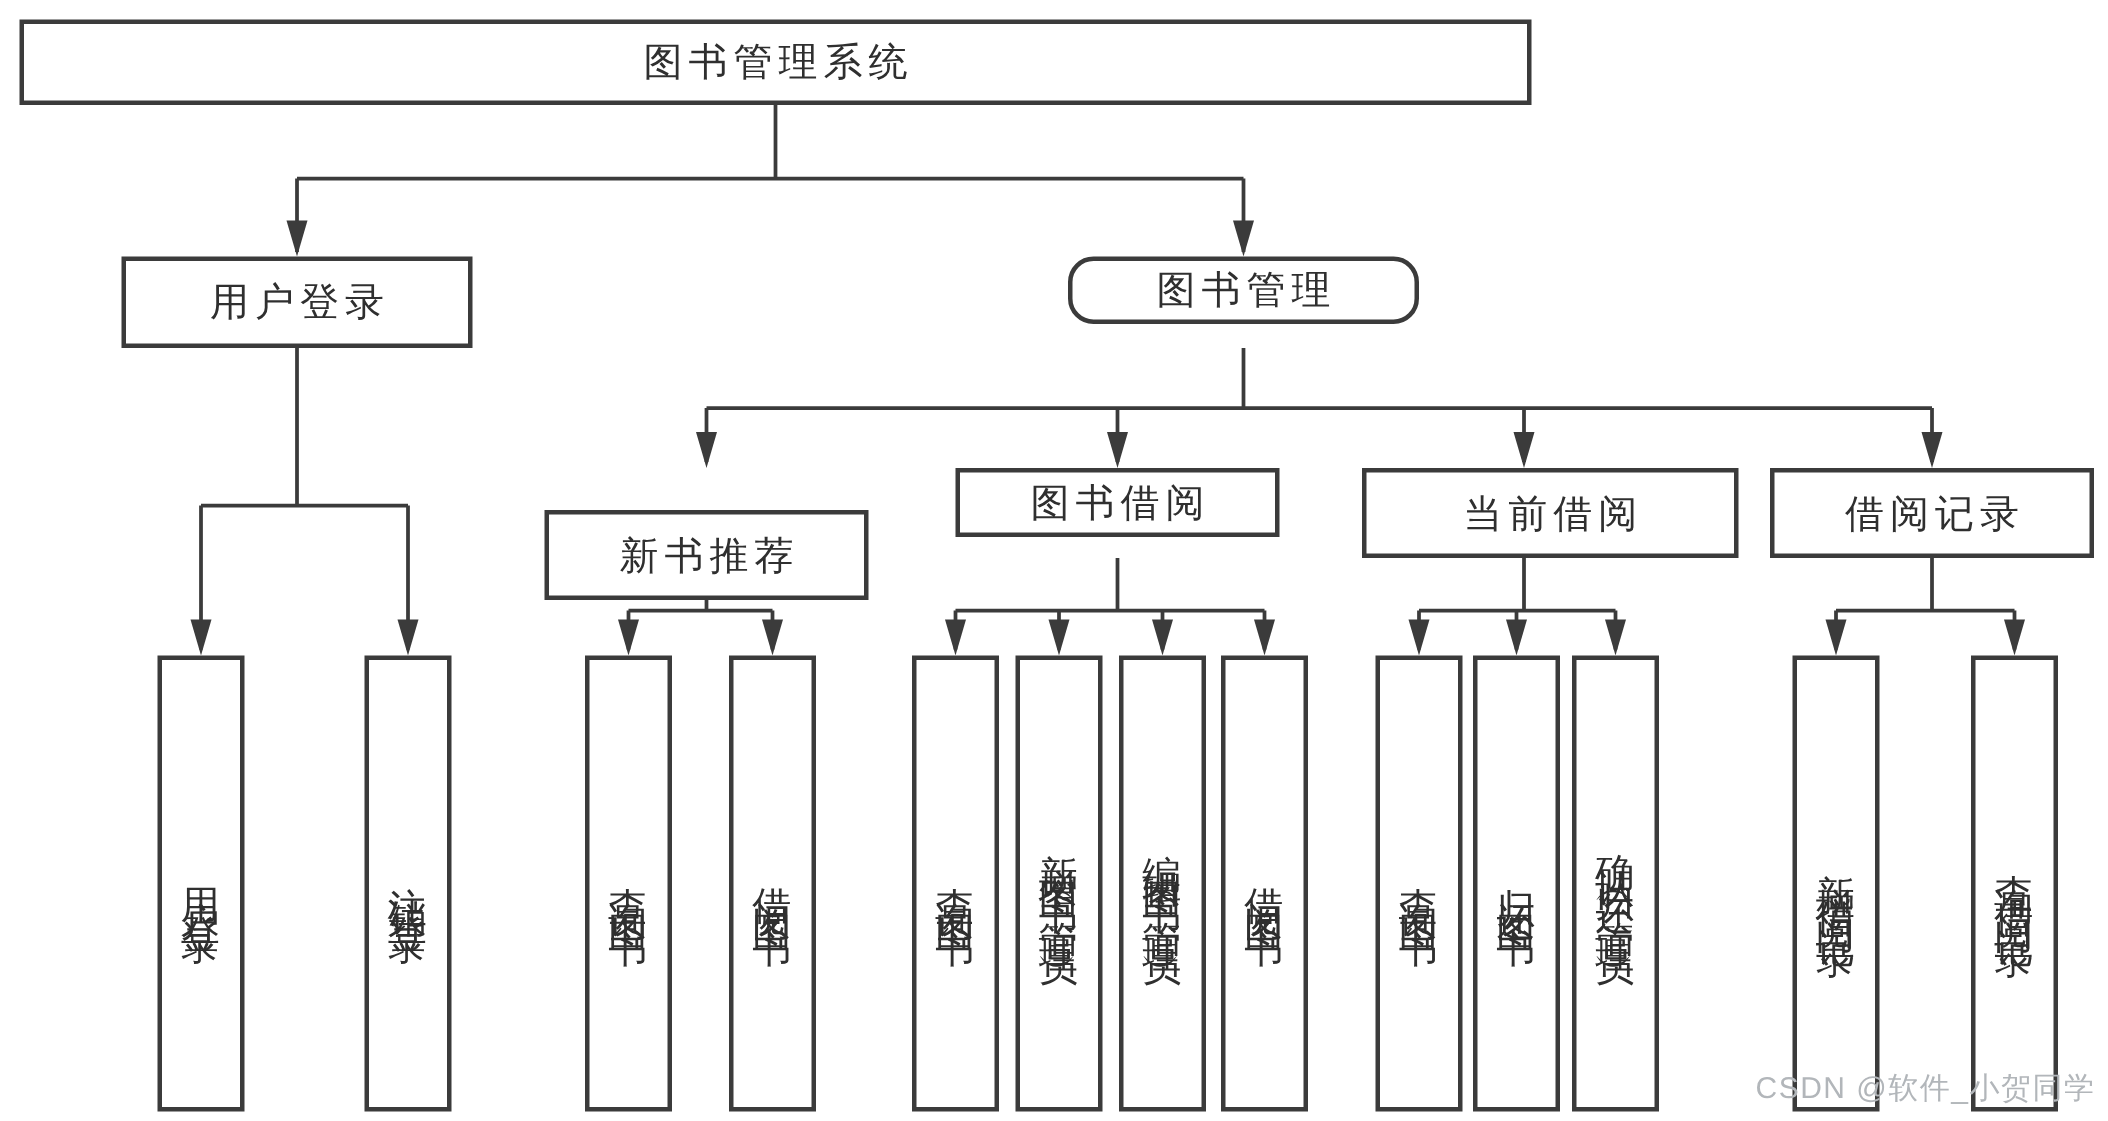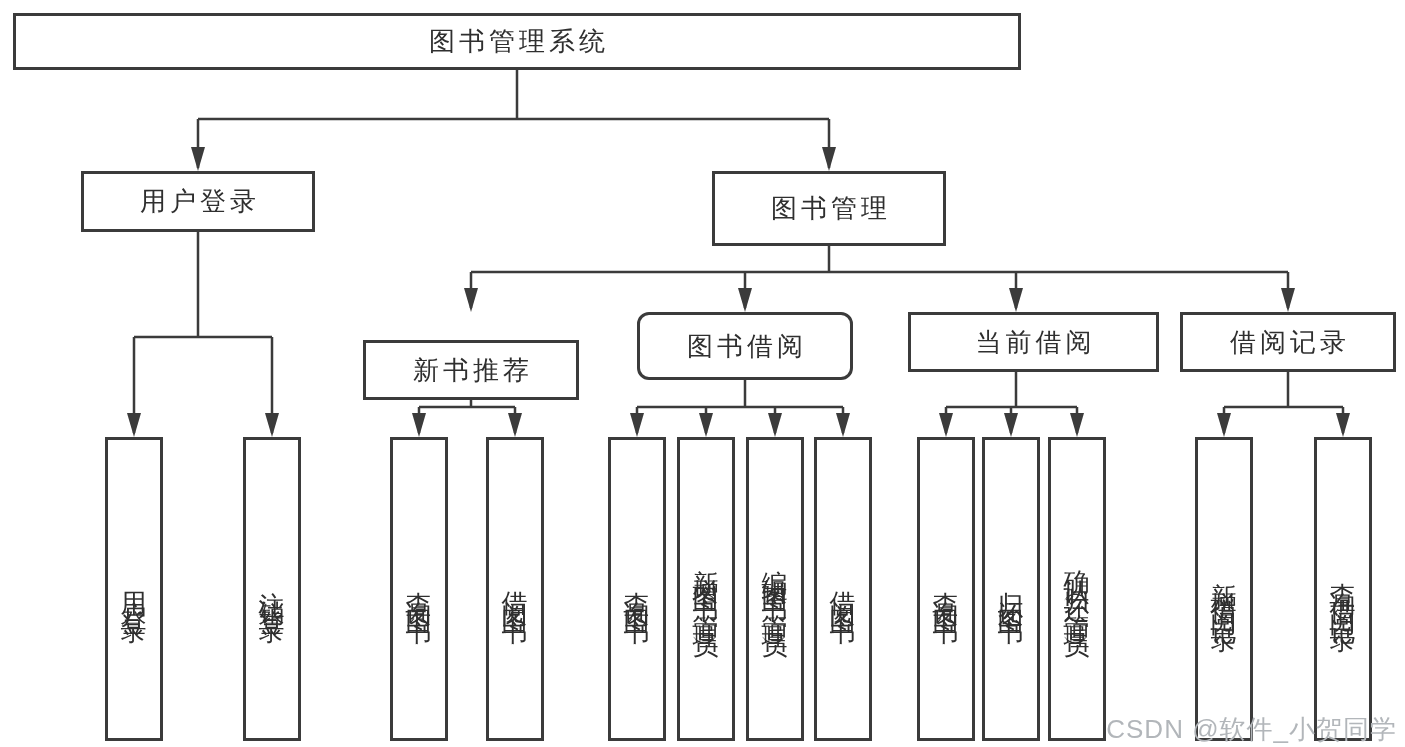--- a/index.html
+++ b/index.html
@@ -35,21 +35,21 @@
     writing-mode:vertical-rl;
     text-orientation:mixed;
     font-size:26px;
     line-height:1;
     letter-spacing:9px;
     white-space:nowrap;
   }
   .watermark{
     position:absolute;
     right:8px;top:712px;
-    font-size:26px;
+    font-size:20px;
     color:#b2b6ba;
     letter-spacing:1px;
     z-index:5;
     white-space:nowrap;
   }
 </style>
 </head>
 <body>
 
 <div class="canvas">
@@ -85,28 +85,28 @@
     </g>
   </svg>
 
   <div class="box" style="left:13px;top:13px;width:1008px;height:57px;">
     <span>图书管理系统</span>
   </div>
 
   <div class="box" style="left:81px;top:171px;width:234px;height:61px;">
     <span>用户登录</span>
   </div>
-  <div class="box" style="left:712px;top:171px;width:234px;height:75px;">
+  <div class="box" style="left:712px;top:171px;width:234px;height:45px;border-radius:17px;">
     <span>图书管理</span>
   </div>
 
   <div class="box" style="left:363px;top:312px;width:216px;height:60px;margin-top:28px;">
     <span>新书推荐</span>
   </div>
-  <div class="box" style="left:637px;top:312px;width:216px;height:68px;border-radius:12px;">
+  <div class="box" style="left:637px;top:312px;width:216px;height:46px;">
     <span>图书借阅</span>
   </div>
   <div class="box" style="left:908px;top:312px;width:251px;height:60px;">
     <span>当前借阅</span>
   </div>
   <div class="box" style="left:1180px;top:312px;width:216px;height:60px;">
     <span>借阅记录</span>
   </div>
 
   <div class="leaf" style="left:105px;">

